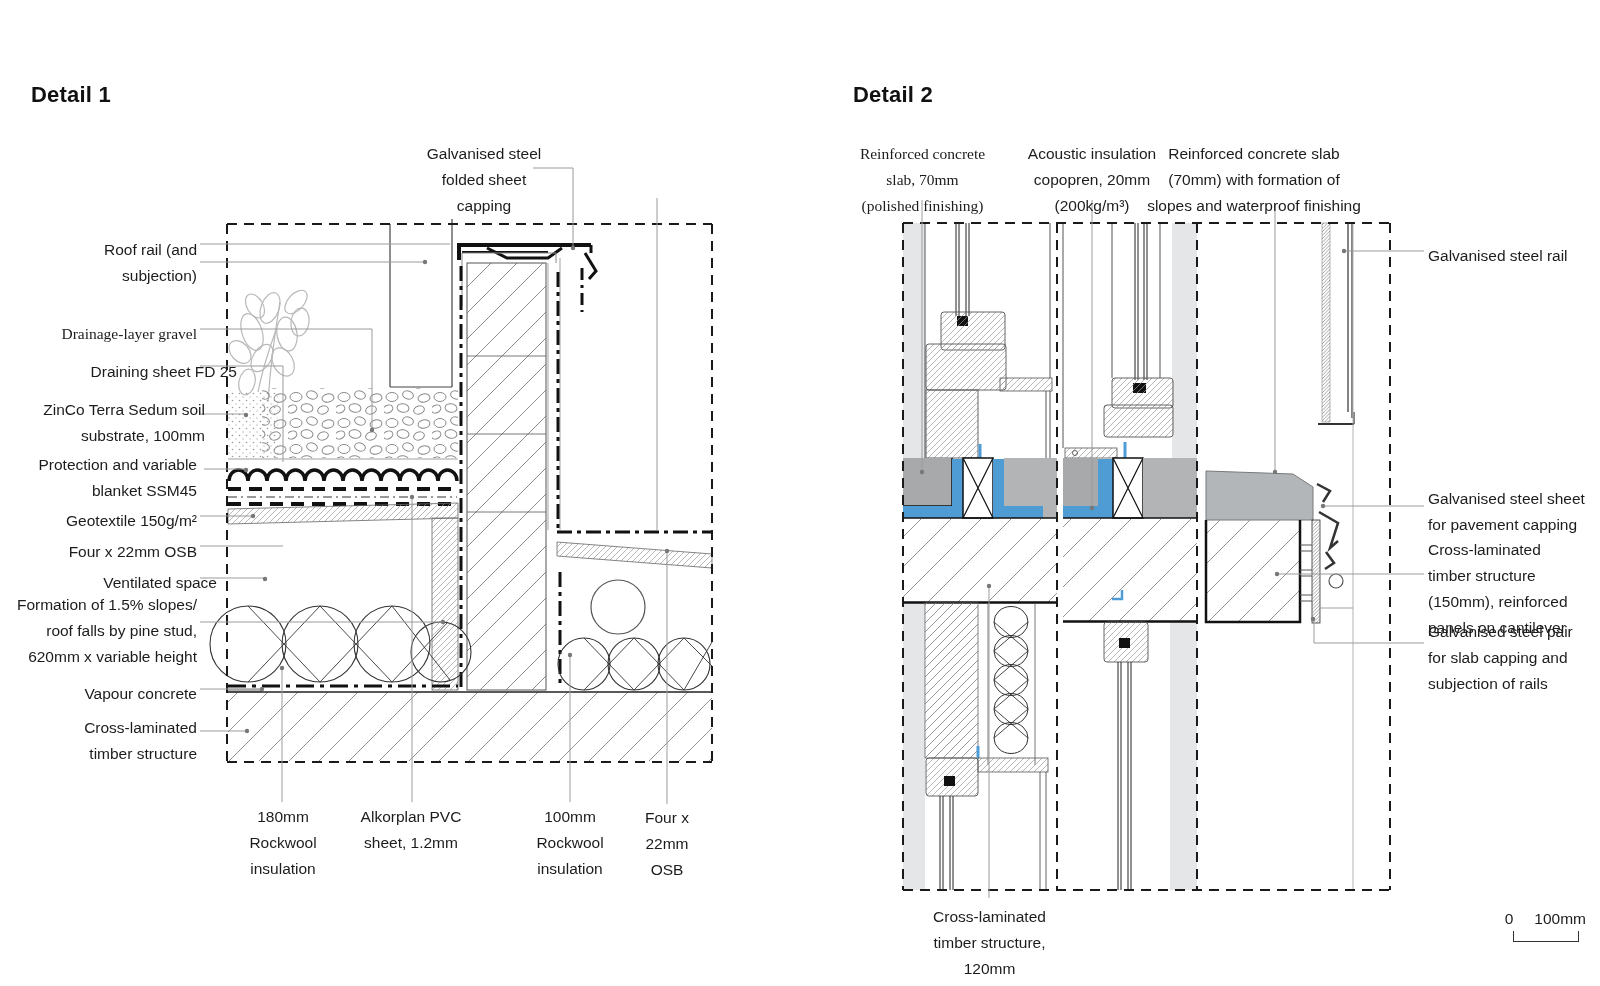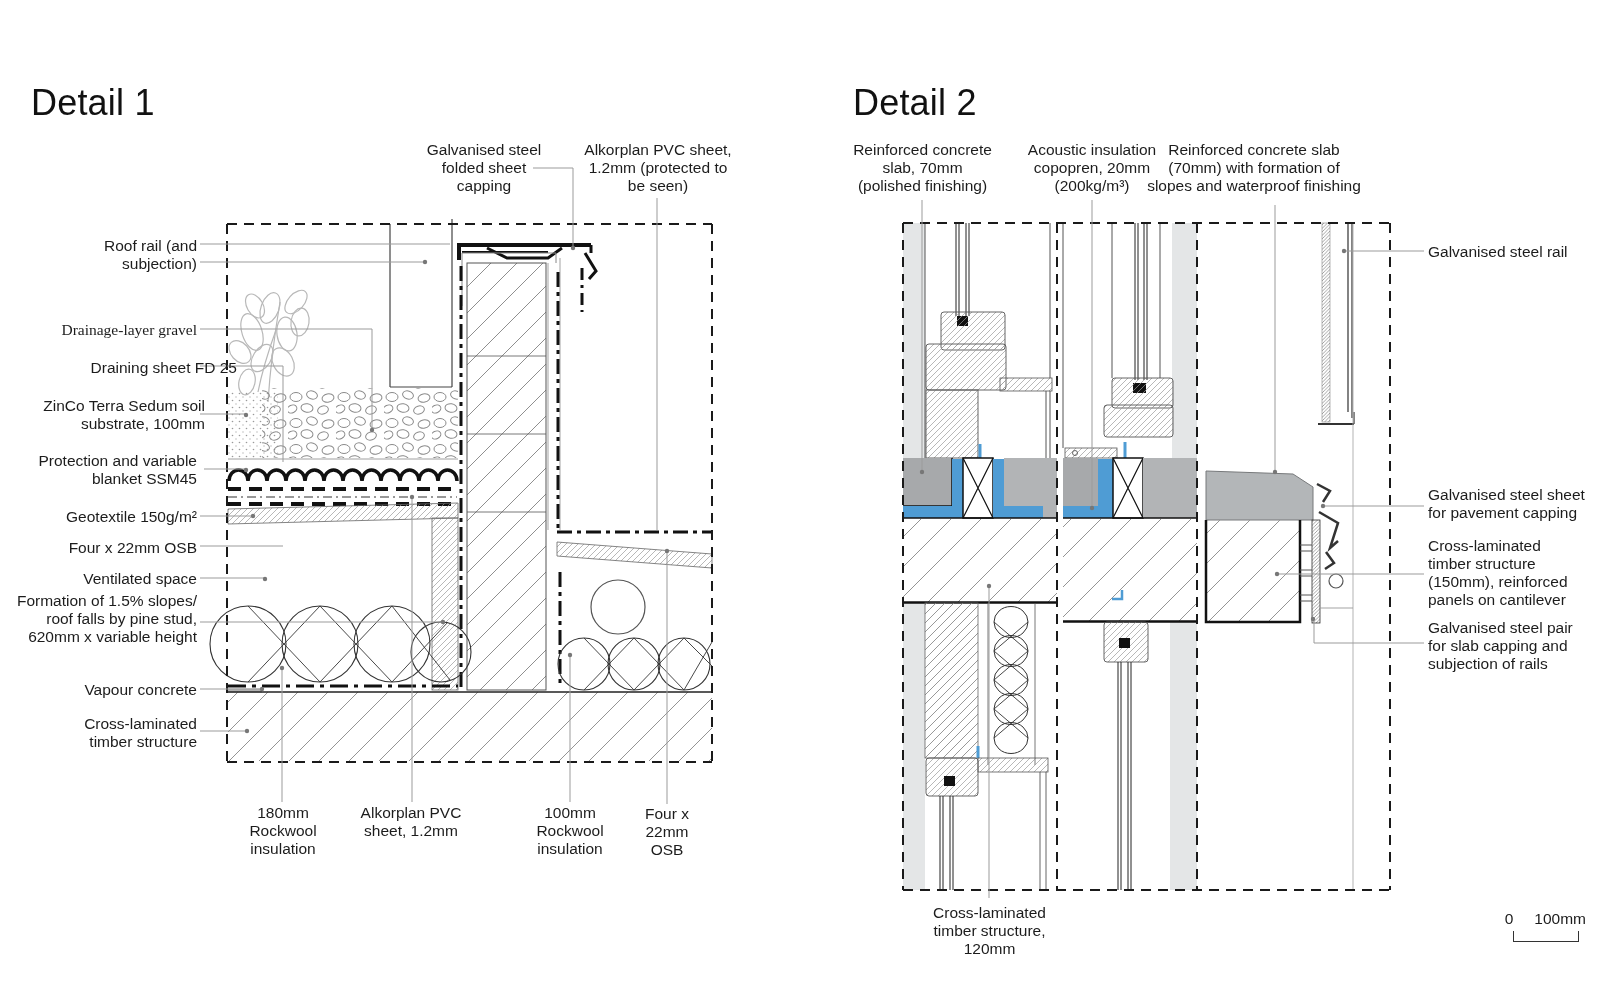--- a/index.html
+++ b/index.html
@@ -1,20 +1,20 @@
 <!DOCTYPE html>
 <html><head>
 <meta charset="utf-8">
 <style>
   html,body{margin:0;padding:0;background:#ffffff;}
   .stage{position:relative;width:1600px;height:986px;background:#fff;overflow:hidden;
          font-family:"Liberation Sans","DejaVu Sans",sans-serif;}
   .stage svg{position:absolute;left:0;top:0;}
-  .title{position:absolute;font-size:36px;font-weight:400;color:#111;letter-spacing:.2px;}
-  .lbl{position:absolute;font-size:15.5px;line-height:18px;color:#1c1c1c;white-space:pre-line;}
+  .title{position:absolute;font-size:22px;font-weight:700;color:#111;letter-spacing:.2px;}
+  .lbl{position:absolute;font-size:15.5px;line-height:26px;color:#1c1c1c;white-space:pre-line;}
   .r{text-align:right;}
   .c{text-align:center;}
   .scaletxt{position:absolute;font-size:15.5px;color:#1c1c1c;}
   .bracket{position:absolute;left:1513px;top:931px;width:64px;height:10px;
            border-left:1.5px solid #333;border-right:1.5px solid #333;border-bottom:1.5px solid #333;}
 </style>
 </head>
 <body>
 
 <div class="stage">
@@ -330,46 +330,43 @@
 <div class="lbl r" style="left:0;top:237px;width:197px;text-align:right;">Roof rail (and
 subjection)</div>
 <div class="lbl r" style="left:0;top:321px;width:197px;font-family:Liberation Serif, serif;">Drainage-layer gravel</div>
 <div class="lbl r" style="left:0;top:359px;width:197px;padding-left:40px;">Draining sheet FD 25</div>
 <div class="lbl r" style="left:0;top:397px;width:197px;padding-left:8px;">ZinCo Terra Sedum soil
 substrate, 100mm</div>
 <div class="lbl r" style="left:0;top:452px;width:197px;">Protection and variable
 blanket SSM45</div>
 <div class="lbl r" style="left:0;top:508px;width:197px;">Geotextile 150g/m²</div>
 <div class="lbl r" style="left:0;top:539px;width:197px;">Four x 22mm OSB</div>
-<div class="lbl r" style="left:0;top:570px;width:197px;">Ventilated space</div>
+<div class="lbl r" style="left:0;top:570px;width:197px;padding-left:20px;">Ventilated space</div>
 <div class="lbl r" style="left:0;top:592px;width:197px;">Formation of 1.5% slopes/
 roof falls by pine stud,
 620mm x variable height</div>
 <div class="lbl r" style="left:0;top:681px;width:197px;">Vapour concrete</div>
 <div class="lbl r" style="left:0;top:715px;width:197px;">Cross-laminated
 timber structure</div>
 <div class="lbl c" style="left:420px;top:141px;width:128px;">Galvanised steel
 folded sheet
 capping</div>
-<div class="lbl c" style="left:578px;top:141px;width:160px;">Alkorplan PVC sheet,
-1.2mm (protected to
-be seen)</div>
 <div class="lbl c" style="left:237px;top:804px;width:92px;">180mm
 Rockwool
 insulation</div>
 <div class="lbl c" style="left:352px;top:804px;width:118px;">Alkorplan PVC
 sheet, 1.2mm</div>
 <div class="lbl c" style="left:524px;top:804px;width:92px;">100mm
 Rockwool
 insulation</div>
 <div class="lbl c" style="left:634px;top:805px;width:66px;">Four x
 22mm
 OSB</div>
 
-<div class="lbl c" style="left:850px;top:141px;width:145px;">Reinforced concrete
+<div class="lbl c" style="left:850px;top:141px;width:145px;font-family:Liberation Serif, serif;">Reinforced concrete
 slab, 70mm
 (polished finishing)</div>
 <div class="lbl c" style="left:1016px;top:141px;width:152px;">Acoustic insulation
 copopren, 20mm
 (200kg/m³)</div>
 <div class="lbl c" style="left:1140px;top:141px;width:228px;">Reinforced concrete slab
 (70mm) with formation of
 slopes and waterproof finishing</div>
 <div class="lbl" style="left:1428px;top:243px;width:175px;">Galvanised steel rail</div>
 <div class="lbl" style="left:1428px;top:486px;width:175px;">Galvanised steel sheet

